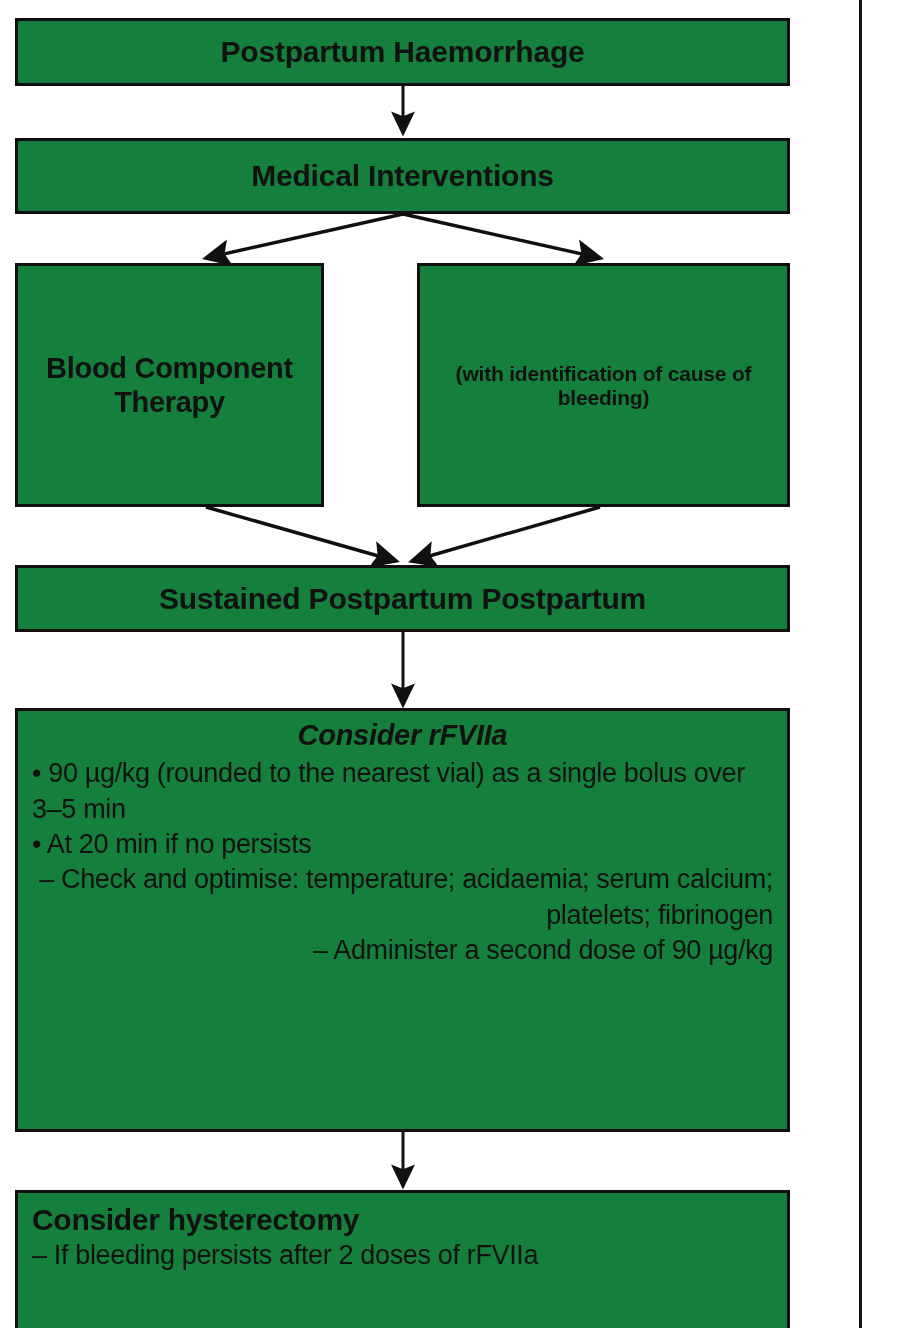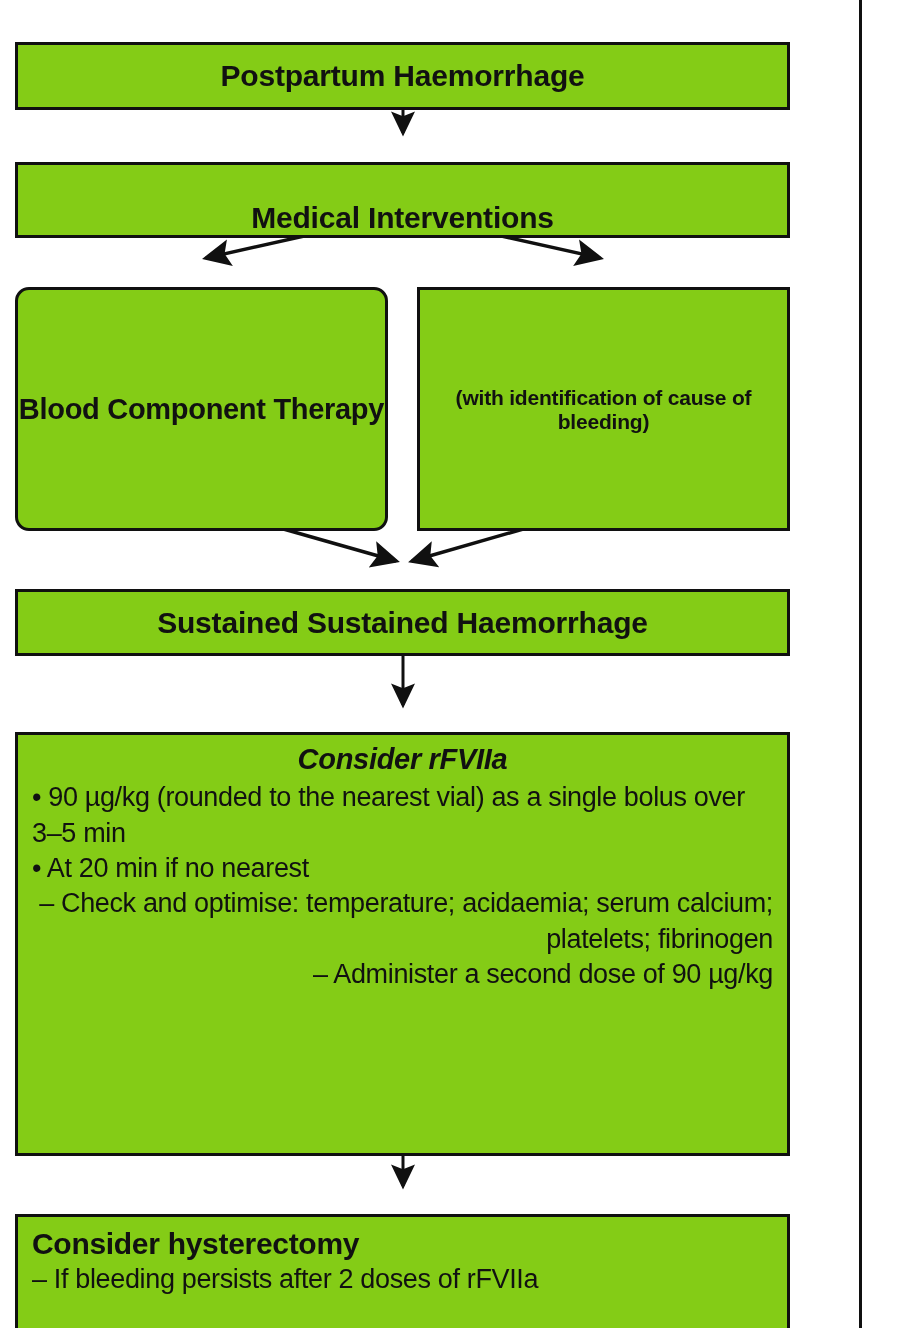--- a/index.html
+++ b/index.html
@@ -17,27 +17,26 @@
     width: 900px;
     height: 1328px;
     background: #ffffff;
     overflow: hidden;
   }
 
   
   .node {
     position: absolute;
     box-sizing: border-box;
-    background: #84cc16;
+    background: #15803d;
     border: 3px solid #101010;
     color: #111111;
     display: flex;
     flex-direction: column;
     justify-content: center;
-    margin-top: 24px;
   }
   .node.center { align-items: center; text-align: center; }
 
   .title-lg {
     font-weight: bold;
     font-size: 30px;
     line-height: 1.12;
     letter-spacing: -0.2px;
   }
   .title-md {
@@ -145,46 +144,46 @@
 
     <g>
       <line x1="403" y1="1132" x2="403" y2="1186" stroke="#101010" stroke-width="3" marker-end="url(#ah)"></line>
     </g>
   </svg>
 
   <div class="node center" id="node-pph" style="left:15px; top:18px; width:775px; height:68px;">
     <div class="title-lg">Postpartum Haemorrhage</div>
   </div>
 
-  <div class="node center" id="node-medical" style="left:15px; top:138px; width:775px; height:76px;justify-content:flex-end;">
+  <div class="node center" id="node-medical" style="left:15px; top:138px; width:775px; height:76px;">
     <div class="title-lg">Medical Interventions</div>
   </div>
 
-  <div class="node center" id="node-blood" style="left:15px; top:263px; width:373px; height:244px;border-radius:14px;">
+  <div class="node center" id="node-blood" style="left:15px; top:263px; width:309px; height:244px;">
     <div class="title-md">Blood Component Therapy</div>
   </div>
 
   <div class="node center" id="node-surgical" style="left:417px; top:263px; width:373px; height:244px;">
     <div class="title-sub">(with identification of cause of bleeding)</div>
   </div>
 
   <div class="node center" id="node-sustained" style="left:15px; top:565px; width:775px; height:67px;">
-    <div class="title-lg">Sustained Sustained Haemorrhage</div>
+    <div class="title-lg">Sustained Postpartum Postpartum</div>
   </div>
 
   <div class="node" id="node-rfviia" style="left:15px; top:708px; width:775px; height:424px;">
 
     <div class="head">Consider rFVIIa</div>
 
     <div class="body-line hang">
       <span>• </span><b>90 µg/kg</b><span> (rounded to the nearest vial) as a single bolus over 3–5 min</span>
     </div>
 
     <div class="body-line hang">
-      <span>• </span><span>At </span><b>20 min</b><span> if no nearest</span>
+      <span>• </span><span>At </span><b>20 min</b><span> if no persists</span>
     </div>
 
     <div class="body-line indent">– Check and optimise: temperature; acidaemia; serum calcium; platelets; fibrinogen</div>
 
     <div class="body-line indent">
       <span>– Administer a </span><b>second dose of 90 µg/kg</b>
     </div>
   </div>
 
   <div class="node" id="node-hyst" style="left:15px; top:1190px; width:775px; height:150px;">

